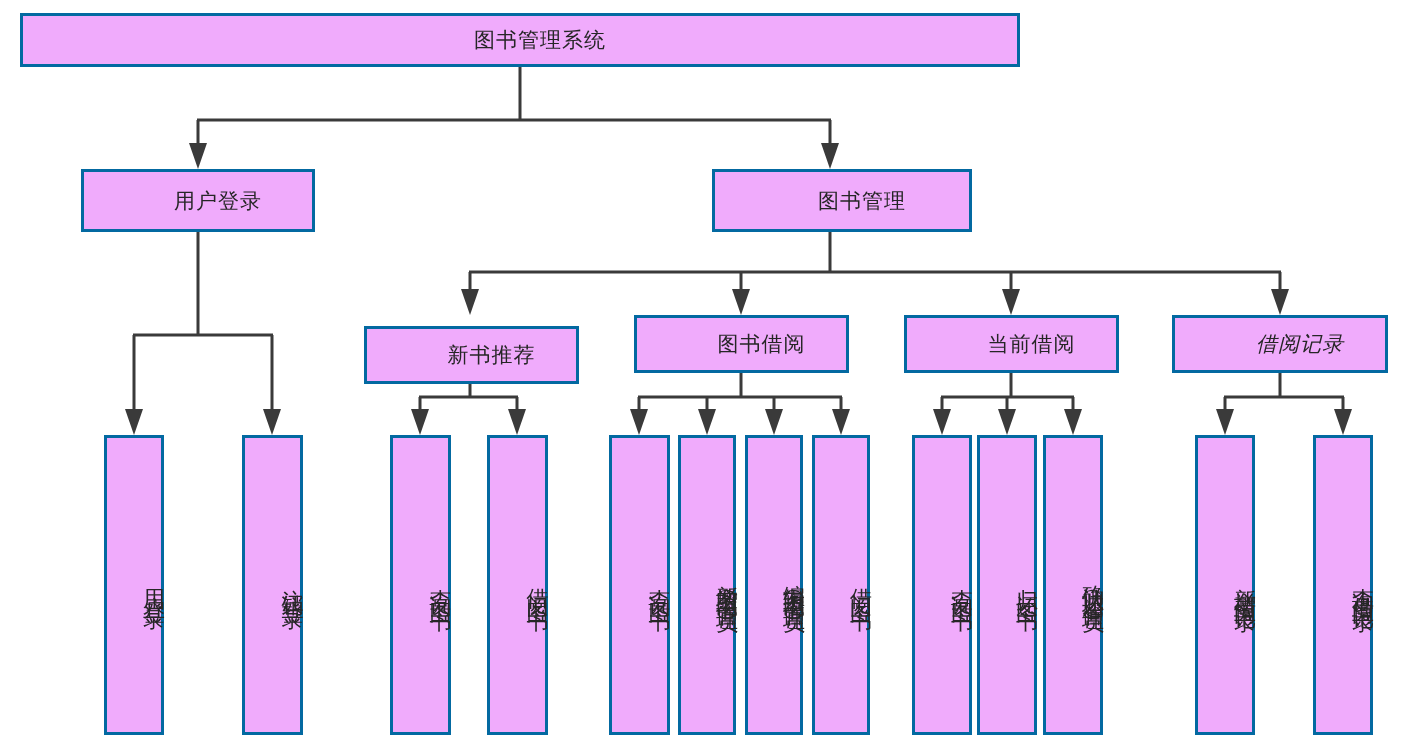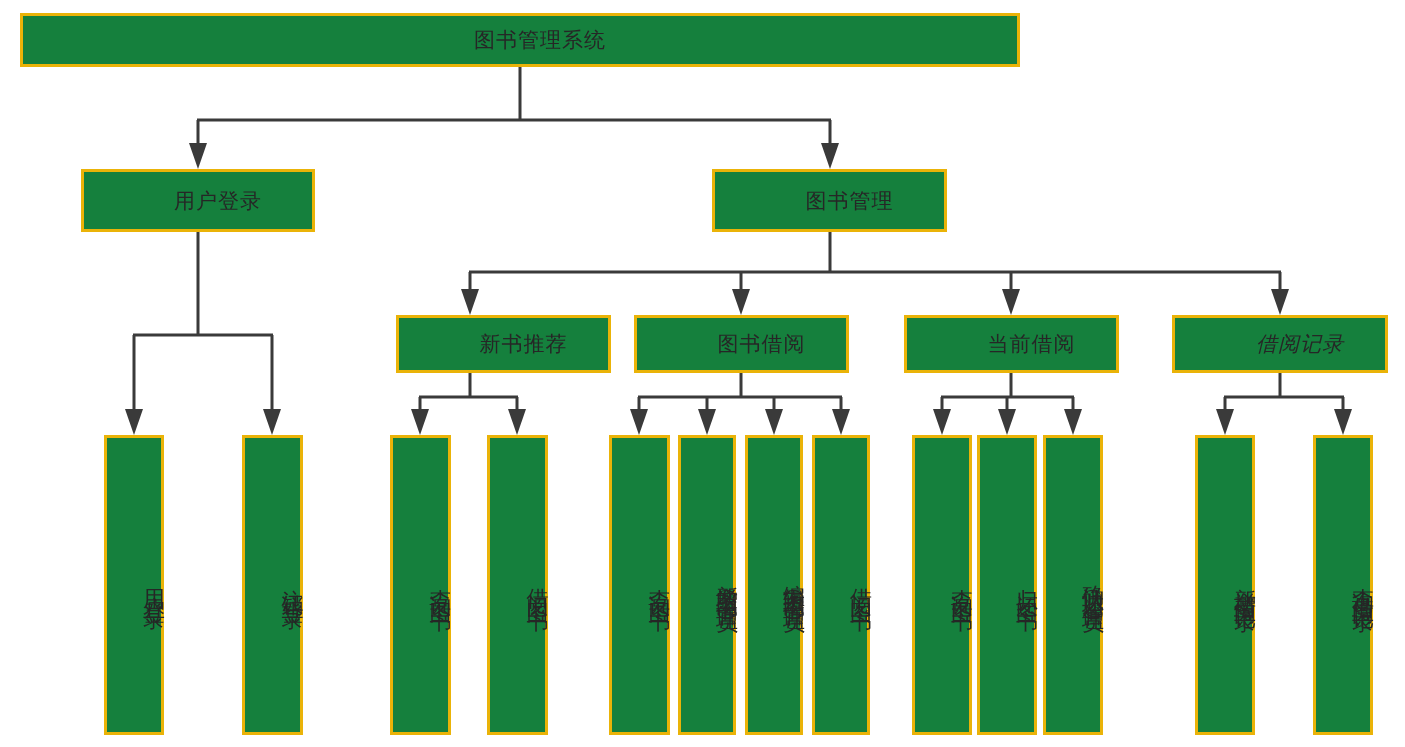--- a/index.html
+++ b/index.html
@@ -5,22 +5,22 @@
   html,body { margin:0; padding:0; background:#ffffff; }
   #canvas {
     position:relative;
     width:1405px; height:747px;
     background:#ffffff;
     font-family:"Liberation Sans","DejaVu Sans",sans-serif;
     overflow:hidden;
   }
   .node {
     position:absolute;
-    background:#15803d;
-    border:3px solid #eab308;
+    background:#f0abfc;
+    border:3px solid #0369a1;
     box-sizing:border-box;
     display:flex;
     align-items:center;
     justify-content:center;
     color:#262626;
     font-size:21px;
     letter-spacing:1px;
     z-index:2;
     padding-left:40px;
   }
@@ -88,23 +88,23 @@
       <path d="M998,409 L1016,409 L1007,435 Z"></path>
       <path d="M1064,409 L1082,409 L1073,435 Z"></path>
       <path d="M1216,409 L1234,409 L1225,435 Z"></path>
       <path d="M1334,409 L1352,409 L1343,435 Z"></path>
     </g>
   </svg>
 
   <div class="node" style="left:20px; top:13px; width:1000px; height:54px;">图书管理系统</div>
 
   <div class="node" style="left:81px; top:169px; width:234px; height:63px;">用户登录</div>
-  <div class="node" style="left:712px; top:169px; width:235px; height:63px;">图书管理</div>
+  <div class="node" style="left:712px; top:169px; width:260px; height:63px;">图书管理</div>
 
-  <div class="node" style="left:364px; top:315px; width:215px; height:58px;margin-left:32px;">新书推荐</div>
+  <div class="node" style="left:364px; top:326px; width:215px; height:58px;">新书推荐</div>
   <div class="node" style="left:634px; top:315px; width:215px; height:58px;">图书借阅</div>
   <div class="node" style="left:904px; top:315px; width:215px; height:58px;">当前借阅</div>
   <div class="node" style="left:1172px; top:315px; width:216px; height:58px;font-style:italic;">借阅记录</div>
 
   <div class="node vnode" style="left:104px; top:435px; width:60px; height:300px;">用户登录</div>
   <div class="node vnode" style="left:242px; top:435px; width:61px; height:300px;">注销登录</div>
 
   <div class="node vnode" style="left:390px; top:435px; width:61px; height:300px;">查询图书</div>
   <div class="node vnode" style="left:487px; top:435px; width:61px; height:300px;">借阅图书</div>
 

